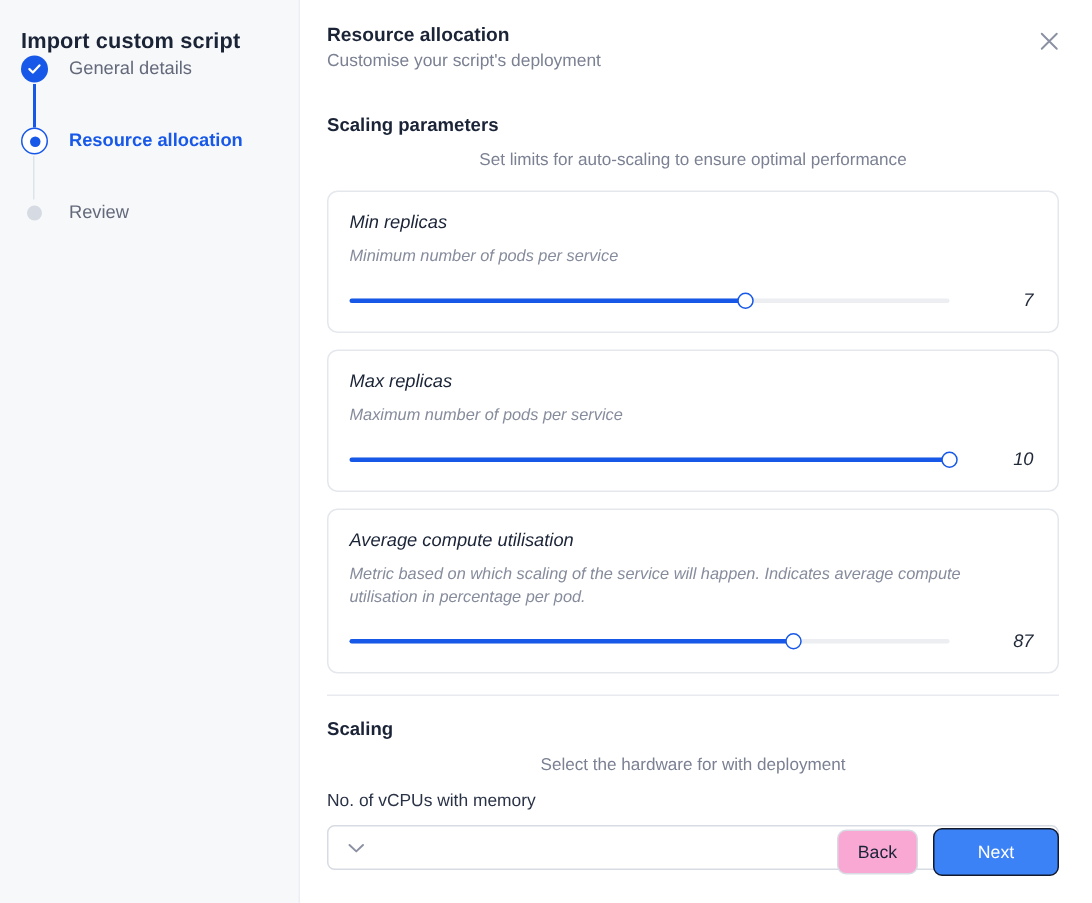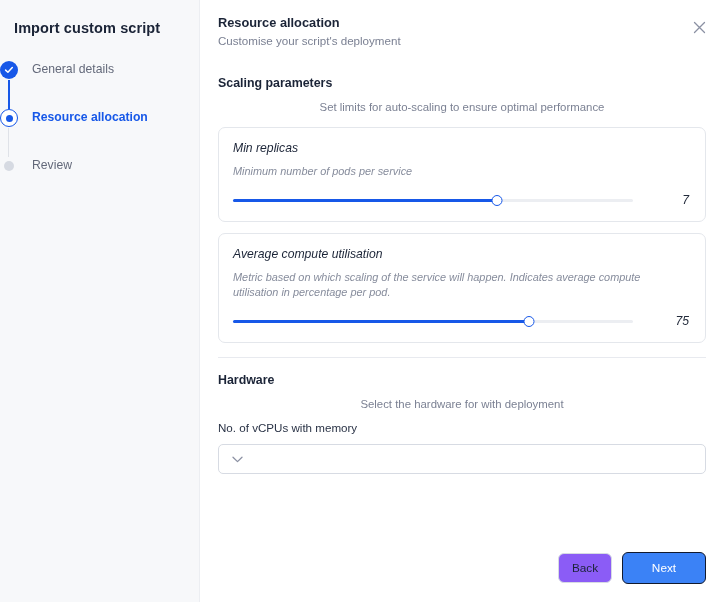--- a/index.html
+++ b/index.html
@@ -27,22 +27,22 @@
     position: relative;
   }
   .wizard-title {
     font-size: 14.5px;
     font-weight: bold;
     color: #1b2437;
     padding: 4px 0 0 14px;
     letter-spacing: .1px;
   }
   .steps {
-    margin-top: 24px;
-    position: relative;
+    position: relative;
+    padding-left: 14px;
   }
   .step {
     position: relative;
     height: 48px;
     display: flex;
     align-items: flex-start;
   }
   .step-marker {
     position: relative;
     width: 18px;
@@ -255,21 +255,21 @@
   }
   .btn {
     font-size: 11.8px;
     border-radius: 6px;
     cursor: pointer;
     display: flex; align-items: center; justify-content: center;
   }
   .btn-back {
     width: 54px; height: 30px;
     border: 1px solid #d7dbe3;
-    background: #8b5cf6;
+    background: #f9a8d4;
     color: #1b2437;
   }
   .btn-next {
     width: 84px; height: 32px;
     background: #3b82f6;
     color: #ffffff;
     border: 1px solid #121a2e;
   }
 </style>
 </head>
@@ -342,40 +342,52 @@
         <div class="slider-row">
           <div class="slider">
             <div class="track"></div>
             <div class="fill" style="width: 66%;"></div>
             <div class="thumb" style="left: 66%;"></div>
           </div>
           <div class="slider-value">7</div>
         </div>
       </div>
 
+      <div class="card">
+        <div class="card-title">Max replicas</div>
+        <div class="card-desc">Maximum number of pods per service</div>
+        <div class="slider-row">
+          <div class="slider">
+            <div class="track"></div>
+            <div class="fill" style="width: 100%;"></div>
+            <div class="thumb" style="left: 100%;"></div>
+          </div>
+          <div class="slider-value">10</div>
+        </div>
+      </div>
 
       <div class="card">
         <div class="card-title">Average compute utilisation</div>
         <div class="card-desc">Metric based on which scaling of the service will happen. Indicates average compute utilisation in percentage per pod.</div>
         <div class="slider-row">
           <div class="slider">
             <div class="track"></div>
             <div class="fill" style="width: 74%;"></div>
             <div class="thumb" style="left: 74%;"></div>
           </div>
-          <div class="slider-value">75</div>
+          <div class="slider-value">87</div>
         </div>
       </div>
 
     </div>
 
     <div class="divider"></div>
 
     <div class="section-head" style="margin-top:14px">
-      <div class="section-title">Hardware</div>
+      <div class="section-title">Scaling</div>
       <div class="section-sub">Select the hardware for with deployment</div>
     </div>
 
     <div class="field-label">No. of vCPUs with memory</div>
 
     <div class="select">
       <div class="chev">
         <svg width="11" height="7" viewBox="0 0 11 7">
             <path d="M1 1.3 L5.5 5.6 L10 1.3" fill="none" stroke="#8b91a3" stroke-width="1.3" stroke-linecap="round" stroke-linejoin="round"></path>
           </svg>

